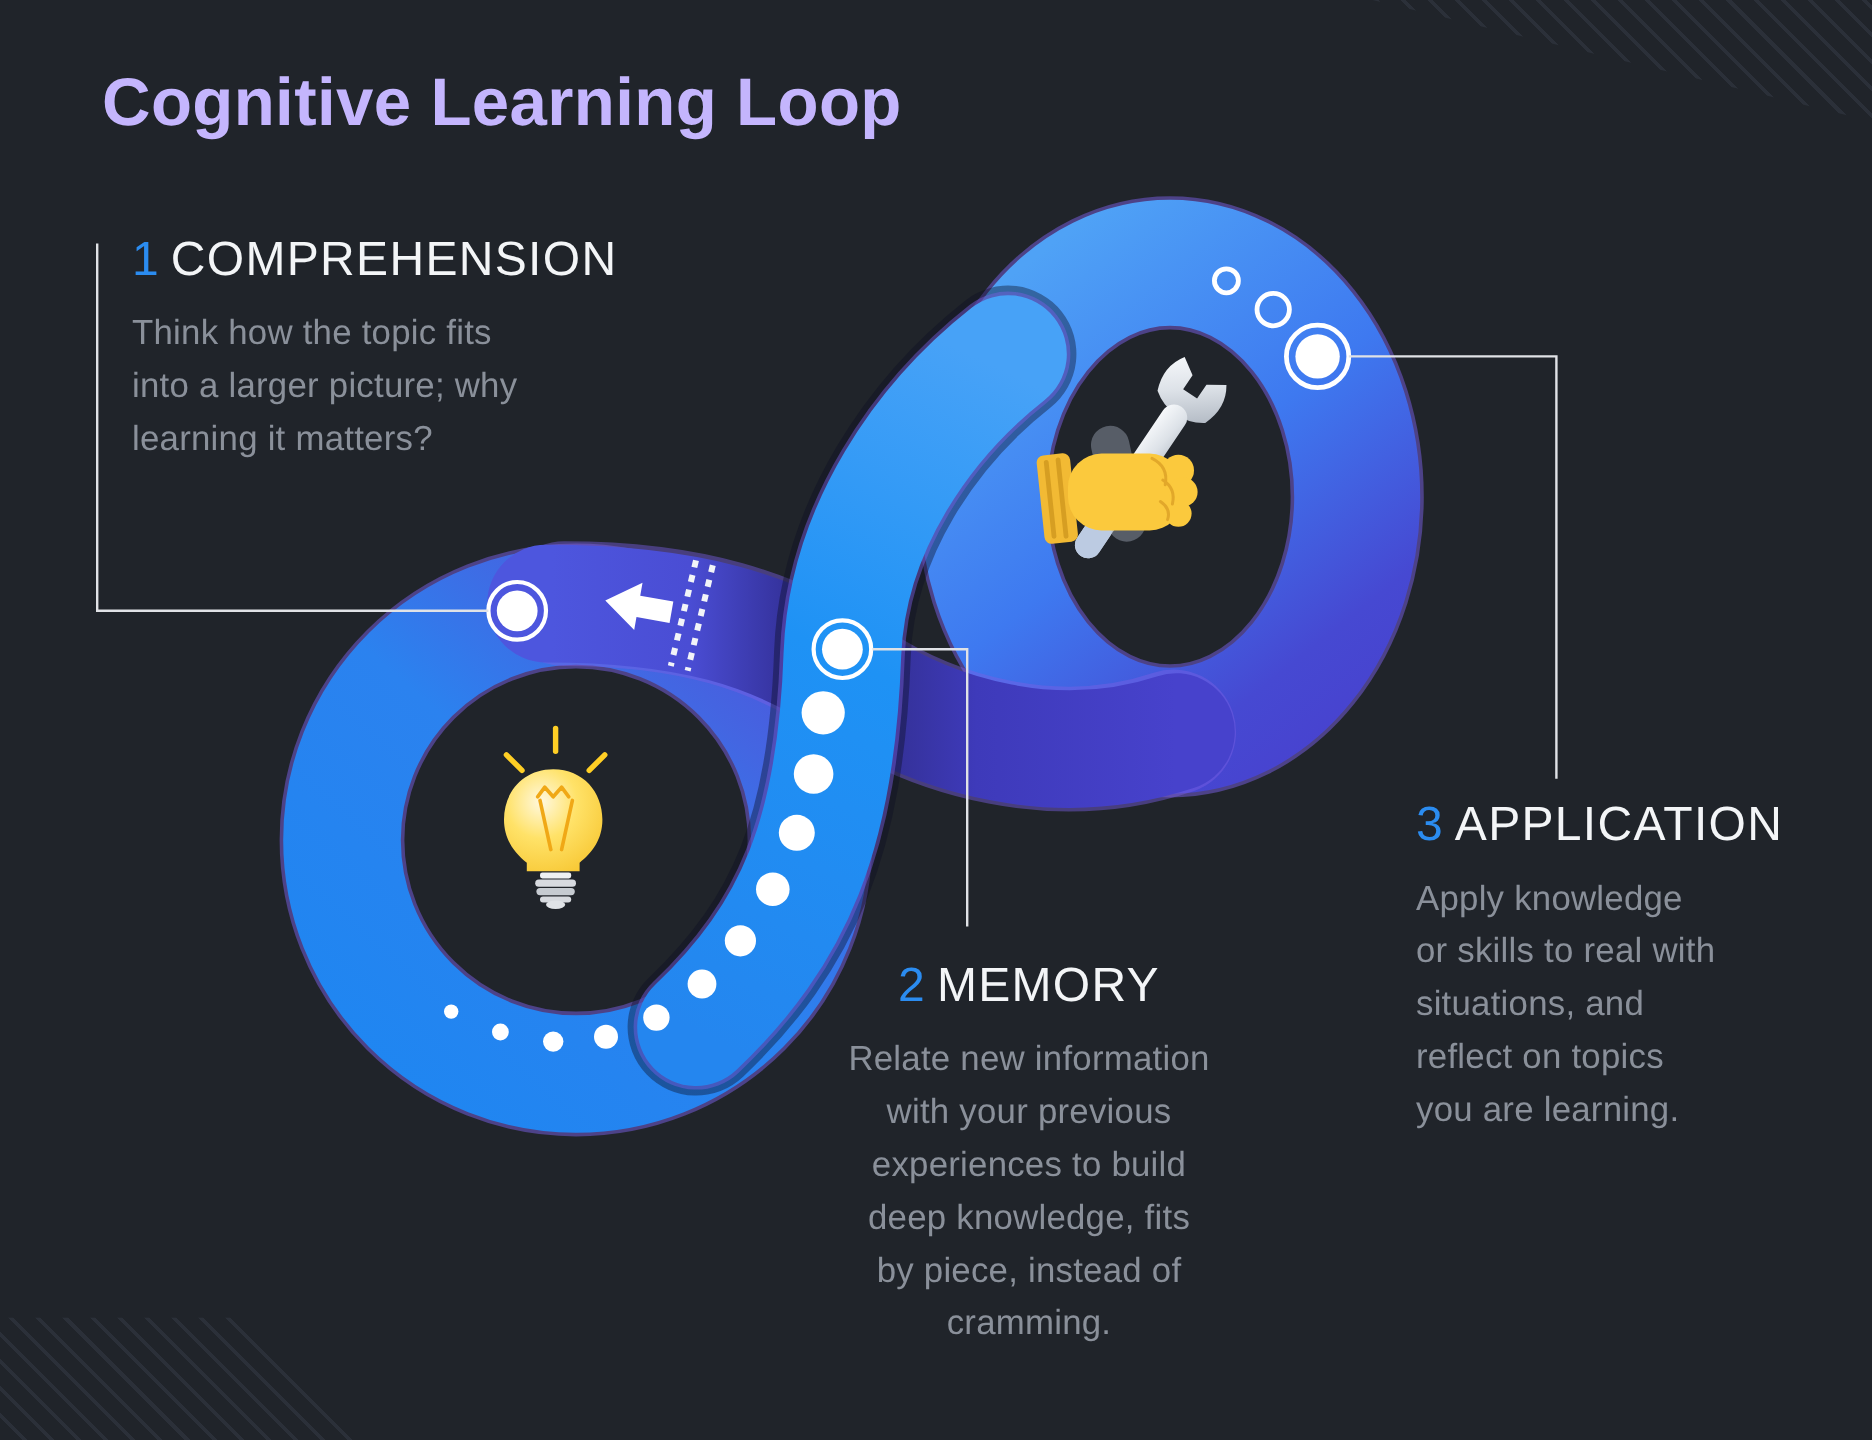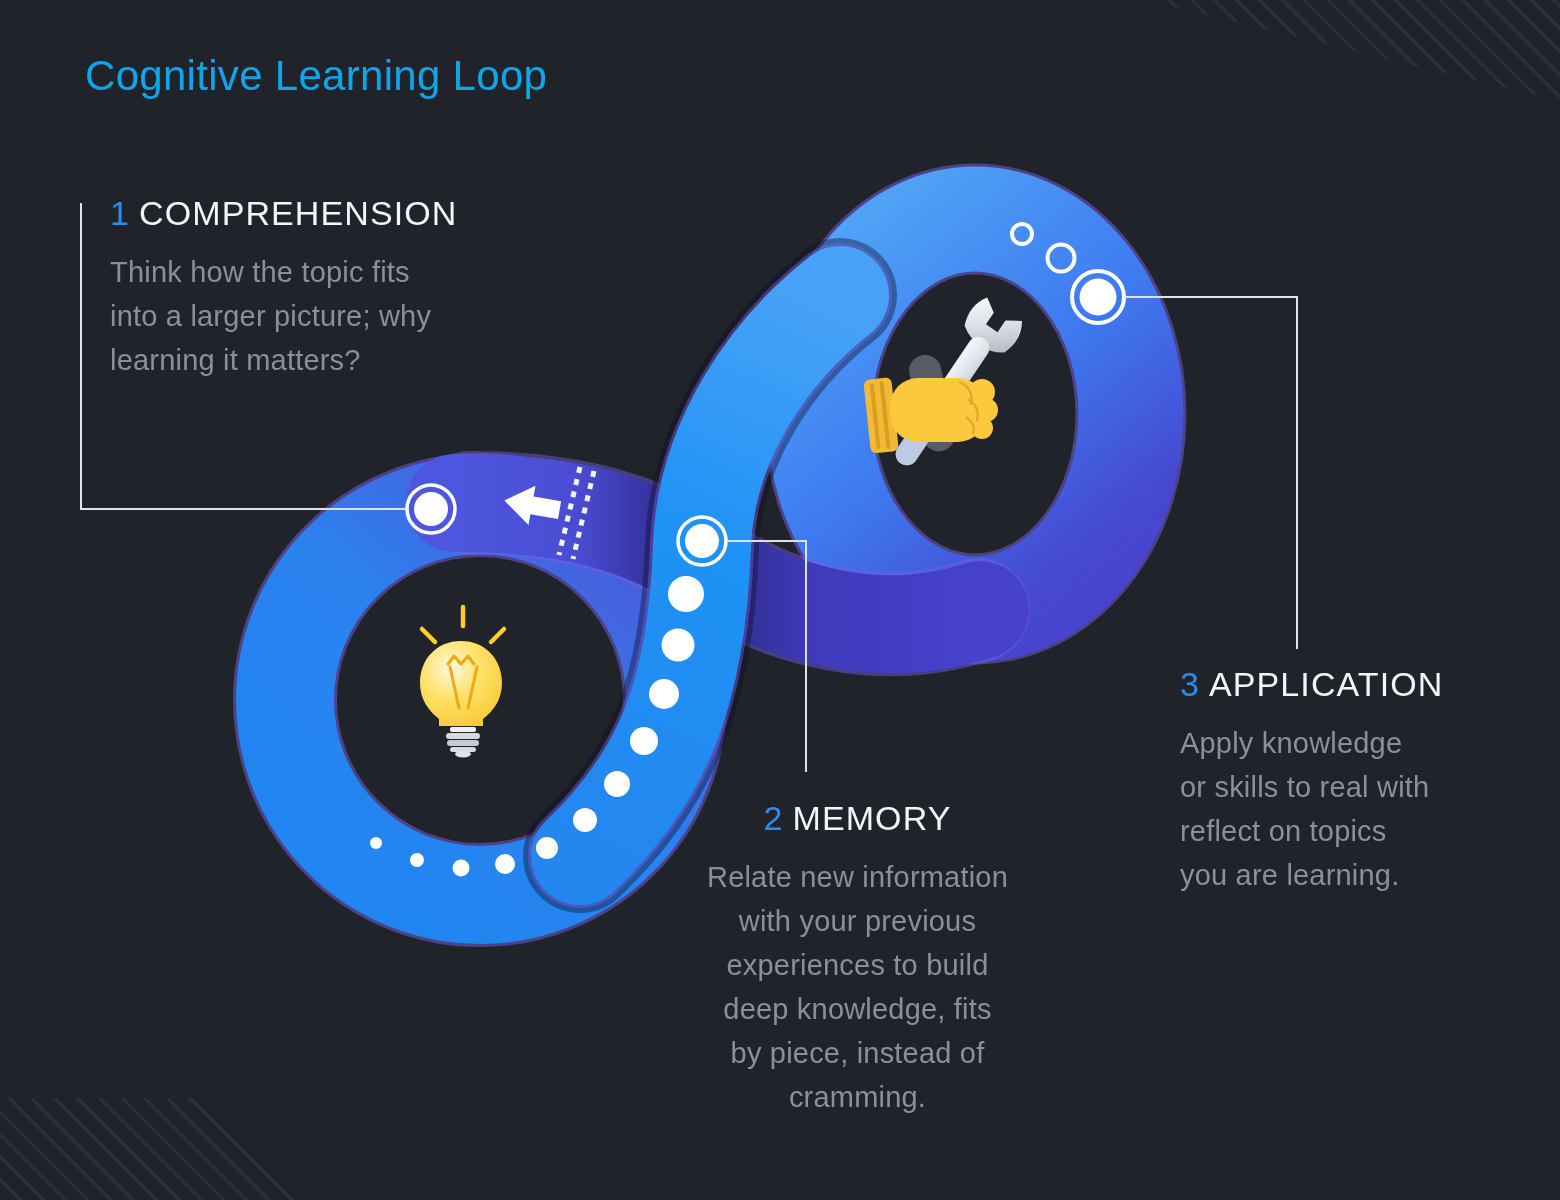--- a/index.html
+++ b/index.html
@@ -15,24 +15,24 @@
     clip-path:polygon(44px 0,460px 0,460px 101px);
   }
   .hatch-bl{
     left:0;top:1088px;width:310px;height:112px;
     background:repeating-linear-gradient(45deg,transparent 0 13px,#2B3039 13px 16px);
     clip-path:polygon(0 10px,207px 10px,299px 112px,0 112px);
   }
   svg.fig{position:absolute;left:0;top:0;}
   .title{
     position:absolute;left:85px;top:52px;
-    font-size:42px;font-weight:400;color:#0ea5e9;letter-spacing:.3px;
+    font-size:56px;font-weight:700;color:#c4b5fd;letter-spacing:.3px;
   }
   .step{position:absolute;}
-  .step-head{font-size:34px;letter-spacing:1.1px;color:#F3F5F7;white-space:nowrap;}
+  .step-head{font-size:40px;letter-spacing:1.1px;color:#F3F5F7;white-space:nowrap;}
   .step-head .num{color:#2B8CF0;margin-right:9px;}
   .step-body{margin-top:17px;font-size:29px;line-height:44px;color:#8A909A;letter-spacing:.2px;white-space:nowrap;}
   .step1{left:110px;top:194px;}
   .step2{left:707px;top:799px;text-align:center;}
   .step3{left:1168px;top:665px;margin-left:12px;}
 </style>
 </head>
 <body>
 
 <div class="hatch hatch-tr"></div>
@@ -217,16 +217,17 @@
   </div>
 </section>
 
 <section class="step step3">
   <div class="step-head">
     <span class="num">3</span><span class="lab">APPLICATION</span>
   </div>
   <div class="step-body">
     <div>Apply knowledge</div>
     <div>or skills to real with</div>
+    <div>situations, and</div>
     <div>reflect on topics</div>
     <div>you are learning.</div>
   </div>
 </section>
 
 </body></html>

